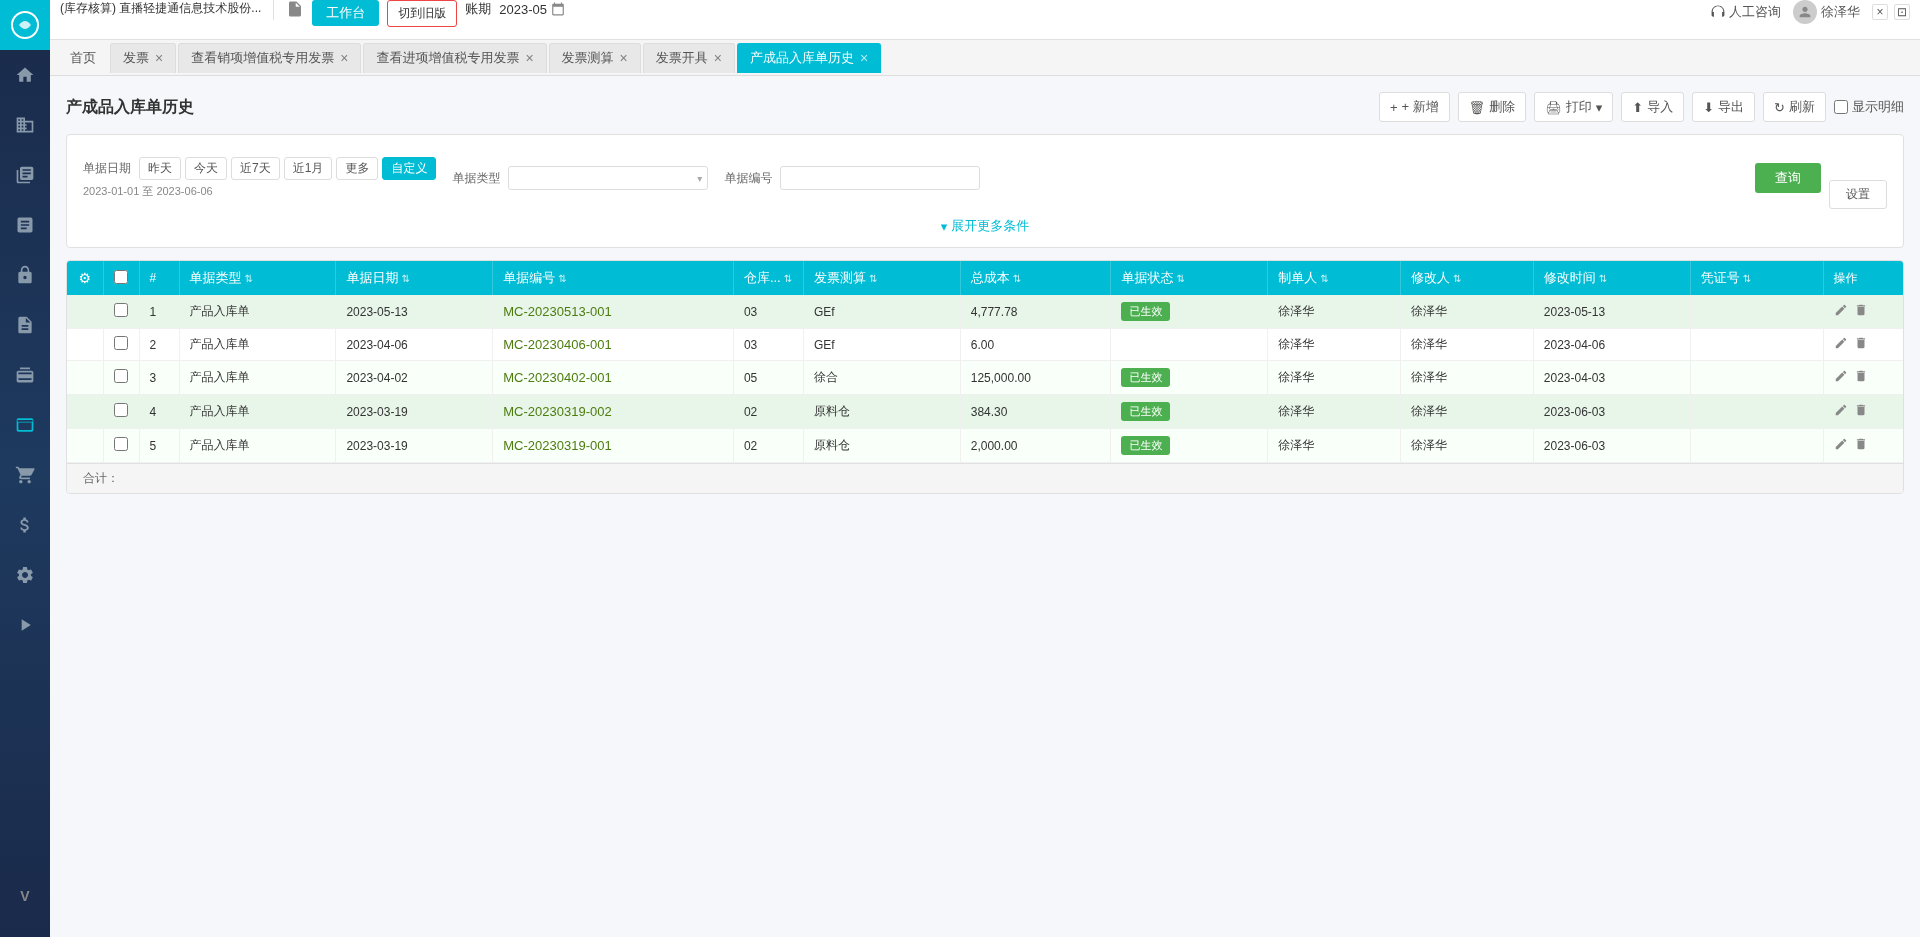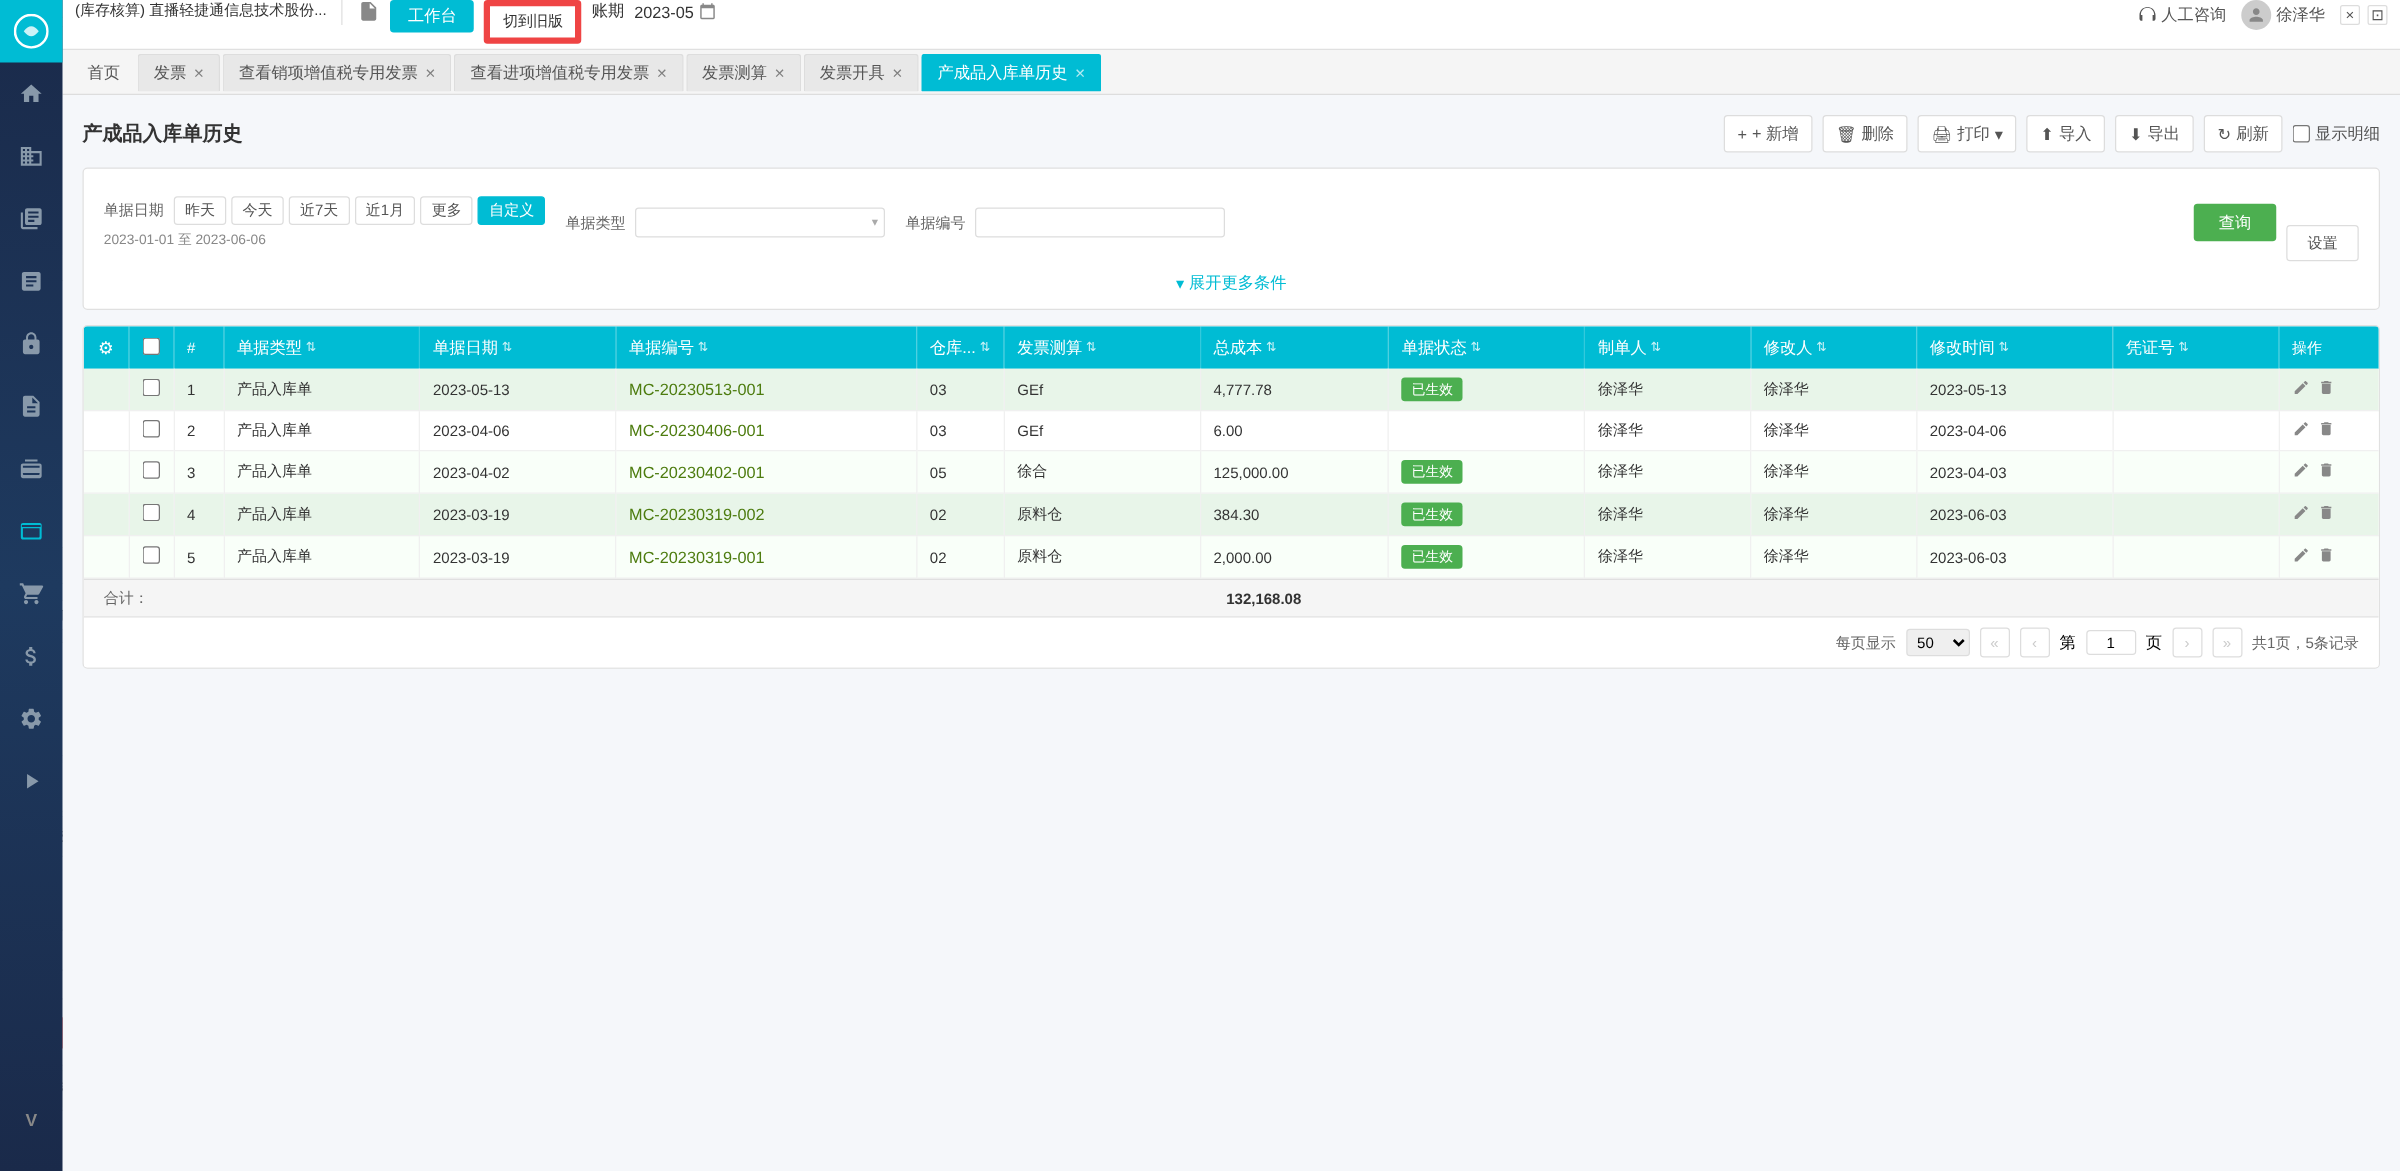--- a/index.html
+++ b/index.html
@@ -32,21 +32,21 @@
     .topbar-company {
       display: flex; align-items: center; gap: 4px; color: #333; font-size: 12px;
       max-width: 220px; overflow: hidden; text-overflow: ellipsis; white-space: nowrap;
     }
     .topbar-divider { width: 1px; height: 20px; background: #e0e0e0; margin: 0 4px; }
     .btn-workspace {
       background: #00bcd4; color: white; border: none; padding: 4px 14px;
       border-radius: 3px; cursor: pointer; font-size: 13px;
     }
     .btn-old {
-      background: white; color: #333; border: 5px solid #ef4444; padding: 4px 10px;
+      background: white; color: #333; border: 1px solid #ef4444; padding: 4px 10px;
       border-radius: 3px; cursor: pointer; font-size: 12px;
     }
     .topbar-period { display: flex; align-items: center; gap: 4px; color: #333; font-size: 12px; }
     .topbar-right { margin-left: auto; display: flex; align-items: center; gap: 12px; color: #555; font-size: 12px; }
     .topbar-right-item { display: flex; align-items: center; gap: 4px; cursor: pointer; }
     .avatar { width: 24px; height: 24px; border-radius: 50%; background: #ccc; display: flex; align-items: center; justify-content: center; overflow: hidden; }
 
     
     .tabbar {
       position: fixed; left: 50px; top: 40px; right: 0; height: 36px;
@@ -653,34 +653,17 @@
                   </svg>
           </button>
         </div>
       </td>
     </tr>
         </tbody>
     </table>
 
     <div class="table-footer">
       <span class="footer-label">合计：</span>
-      <span class="footer-total">132,168.08</span>
     </div>
 
-    <div class="pagination-bar">
-      <span class="page-size-label">每页显示</span>
-      <select class="page-size-select">
-        <option>50</option>
-        <option>100</option>
-        <option>200</option>
-      </select>
-      <button class="page-nav-btn" disabled="">«</button>
-      <button class="page-nav-btn" disabled="">‹</button>
-      <span>第</span>
-      <input class="page-input" type="text" value="1" style="">
-      <span>页</span>
-      <button class="page-nav-btn" disabled="">›</button>
-      <button class="page-nav-btn" disabled="">»</button>
-      <span class="page-info">共1页，5条记录</span>
-    </div>
   </div>
 
 </div>
 
 </body></html>

